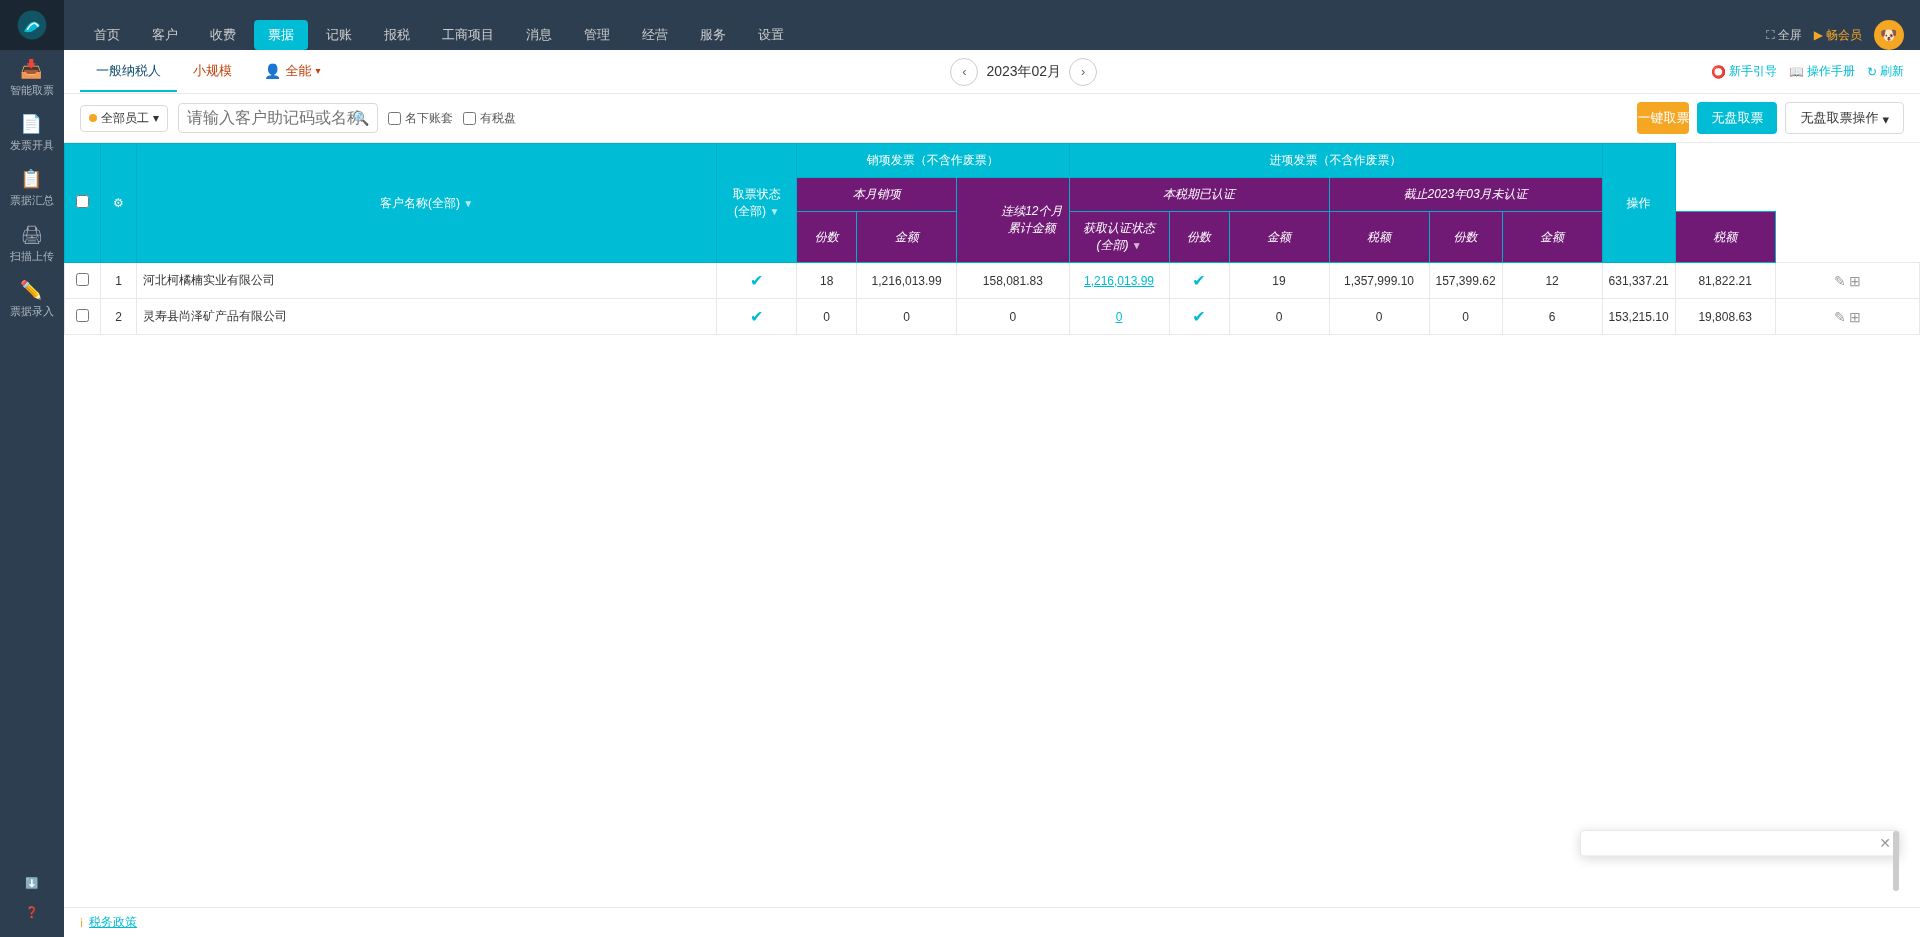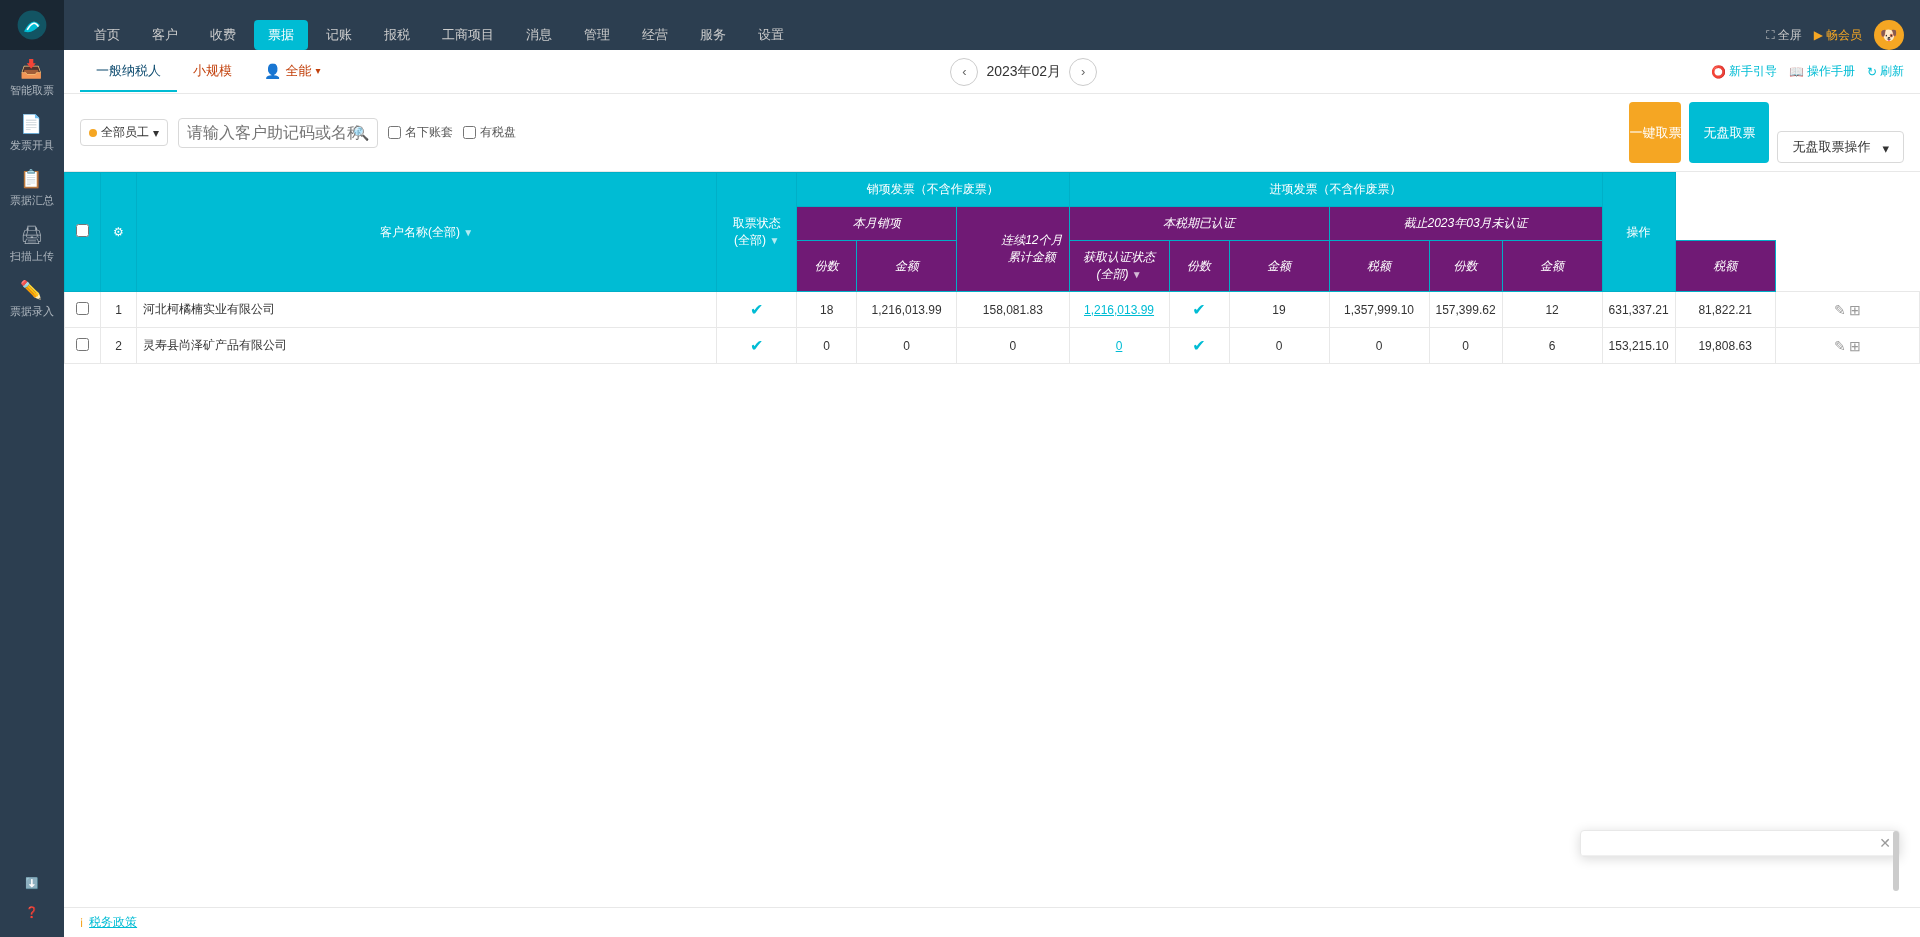--- a/index.html
+++ b/index.html
@@ -232,21 +232,21 @@
       cursor: pointer;
     }
     .btn-dropdown {
       background: #fff;
       color: #333;
       border: 1px solid #d9d9d9;
       border-radius: 4px;
       padding: 6px 14px;
       font-size: 13px;
       cursor: pointer;
-      display: flex; align-items: flex-end; gap: 12px; margin-top: 29px;
+      display: flex; align-items: flex-end; gap: 4px;
     }
 
     
     .table-container {
       flex: 1;
       overflow: auto;
       padding: 0;
       background: #fff;
     }
     table {

